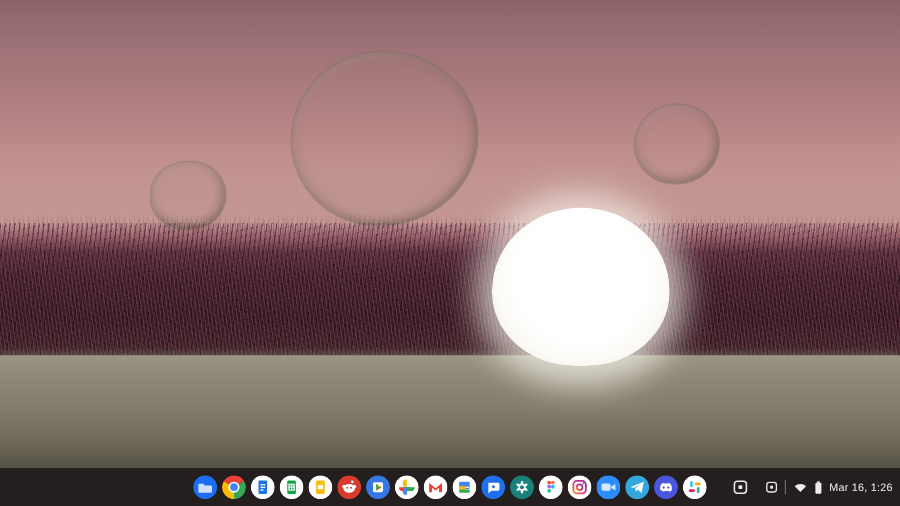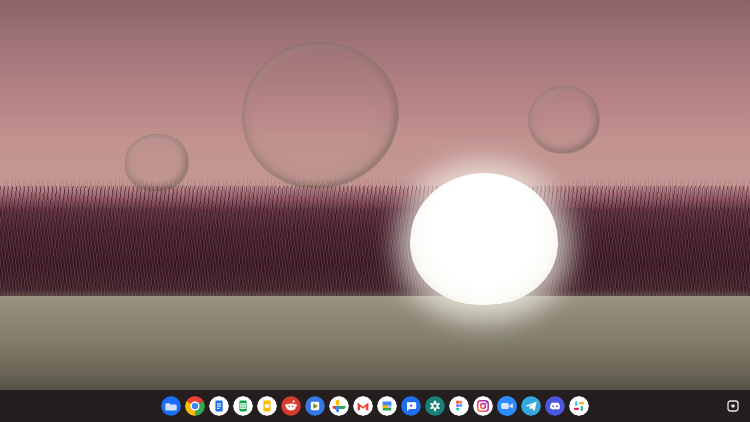--- a/index.html
+++ b/index.html
@@ -260,15 +260,30 @@
 
   <div class="shelf-right">
 
     <button class="capture-btn" title="Screen capture">
       <svg width="16" height="16" viewBox="0 0 16 16">
         <rect x="3" y="3" width="10" height="10" rx="2.4" fill="none" stroke="#ece6e6" stroke-width="1.3"></rect>
         <rect x="6.4" y="6.4" width="3.2" height="3.2" rx=".8" fill="#ece6e6"></rect>
       </svg>
     </button>
 
+    <button class="status" title="Status tray">
+      <svg width="10" height="10" viewBox="0 0 10 10">
+        <rect x="1" y="1" width="8" height="8" rx="2" fill="none" stroke="#ece6e6" stroke-width="1.1"></rect>
+        <rect x="3.8" y="3.8" width="2.4" height="2.4" fill="#ece6e6"></rect>
+      </svg>
+      <span class="sep"></span>
+      <svg width="12" height="10" viewBox="0 0 12 10">
+        <path d="M6 9 L1.2 4.2 A7 7 0 0 1 10.8 4.2 Z" fill="#f3ecec"></path>
+      </svg>
+      <svg width="6" height="11" viewBox="0 0 6 11">
+        <rect x="1.8" y="0" width="2.4" height="1.4" fill="#f3ecec"></rect>
+        <rect x="0.5" y="1.2" width="5" height="9.3" rx="1" fill="#f3ecec"></rect>
+      </svg>
+      <span class="time">Mar 16, 1:26</span>
+    </button>
 
   </div>
 </div>
 
 </body></html>

